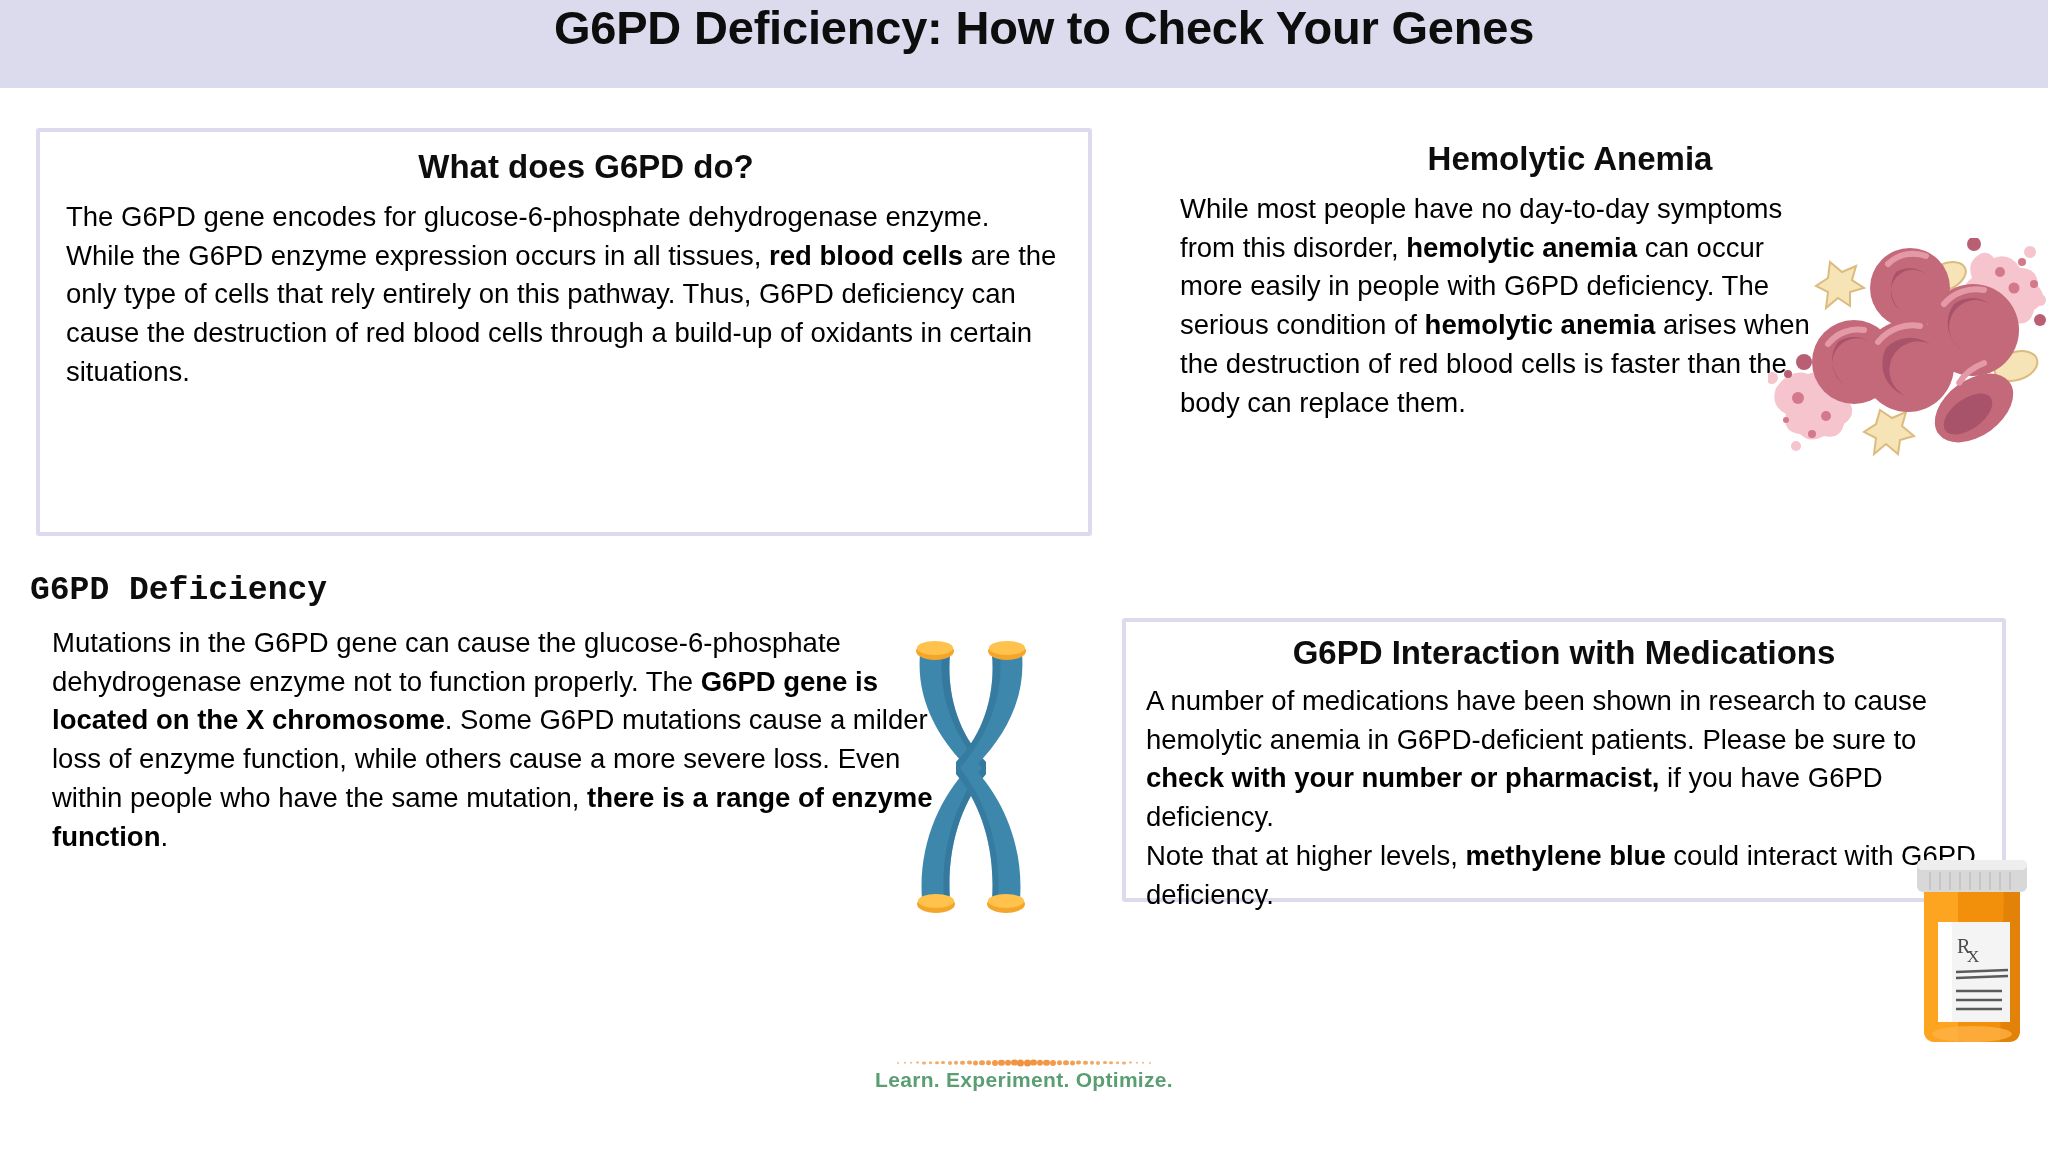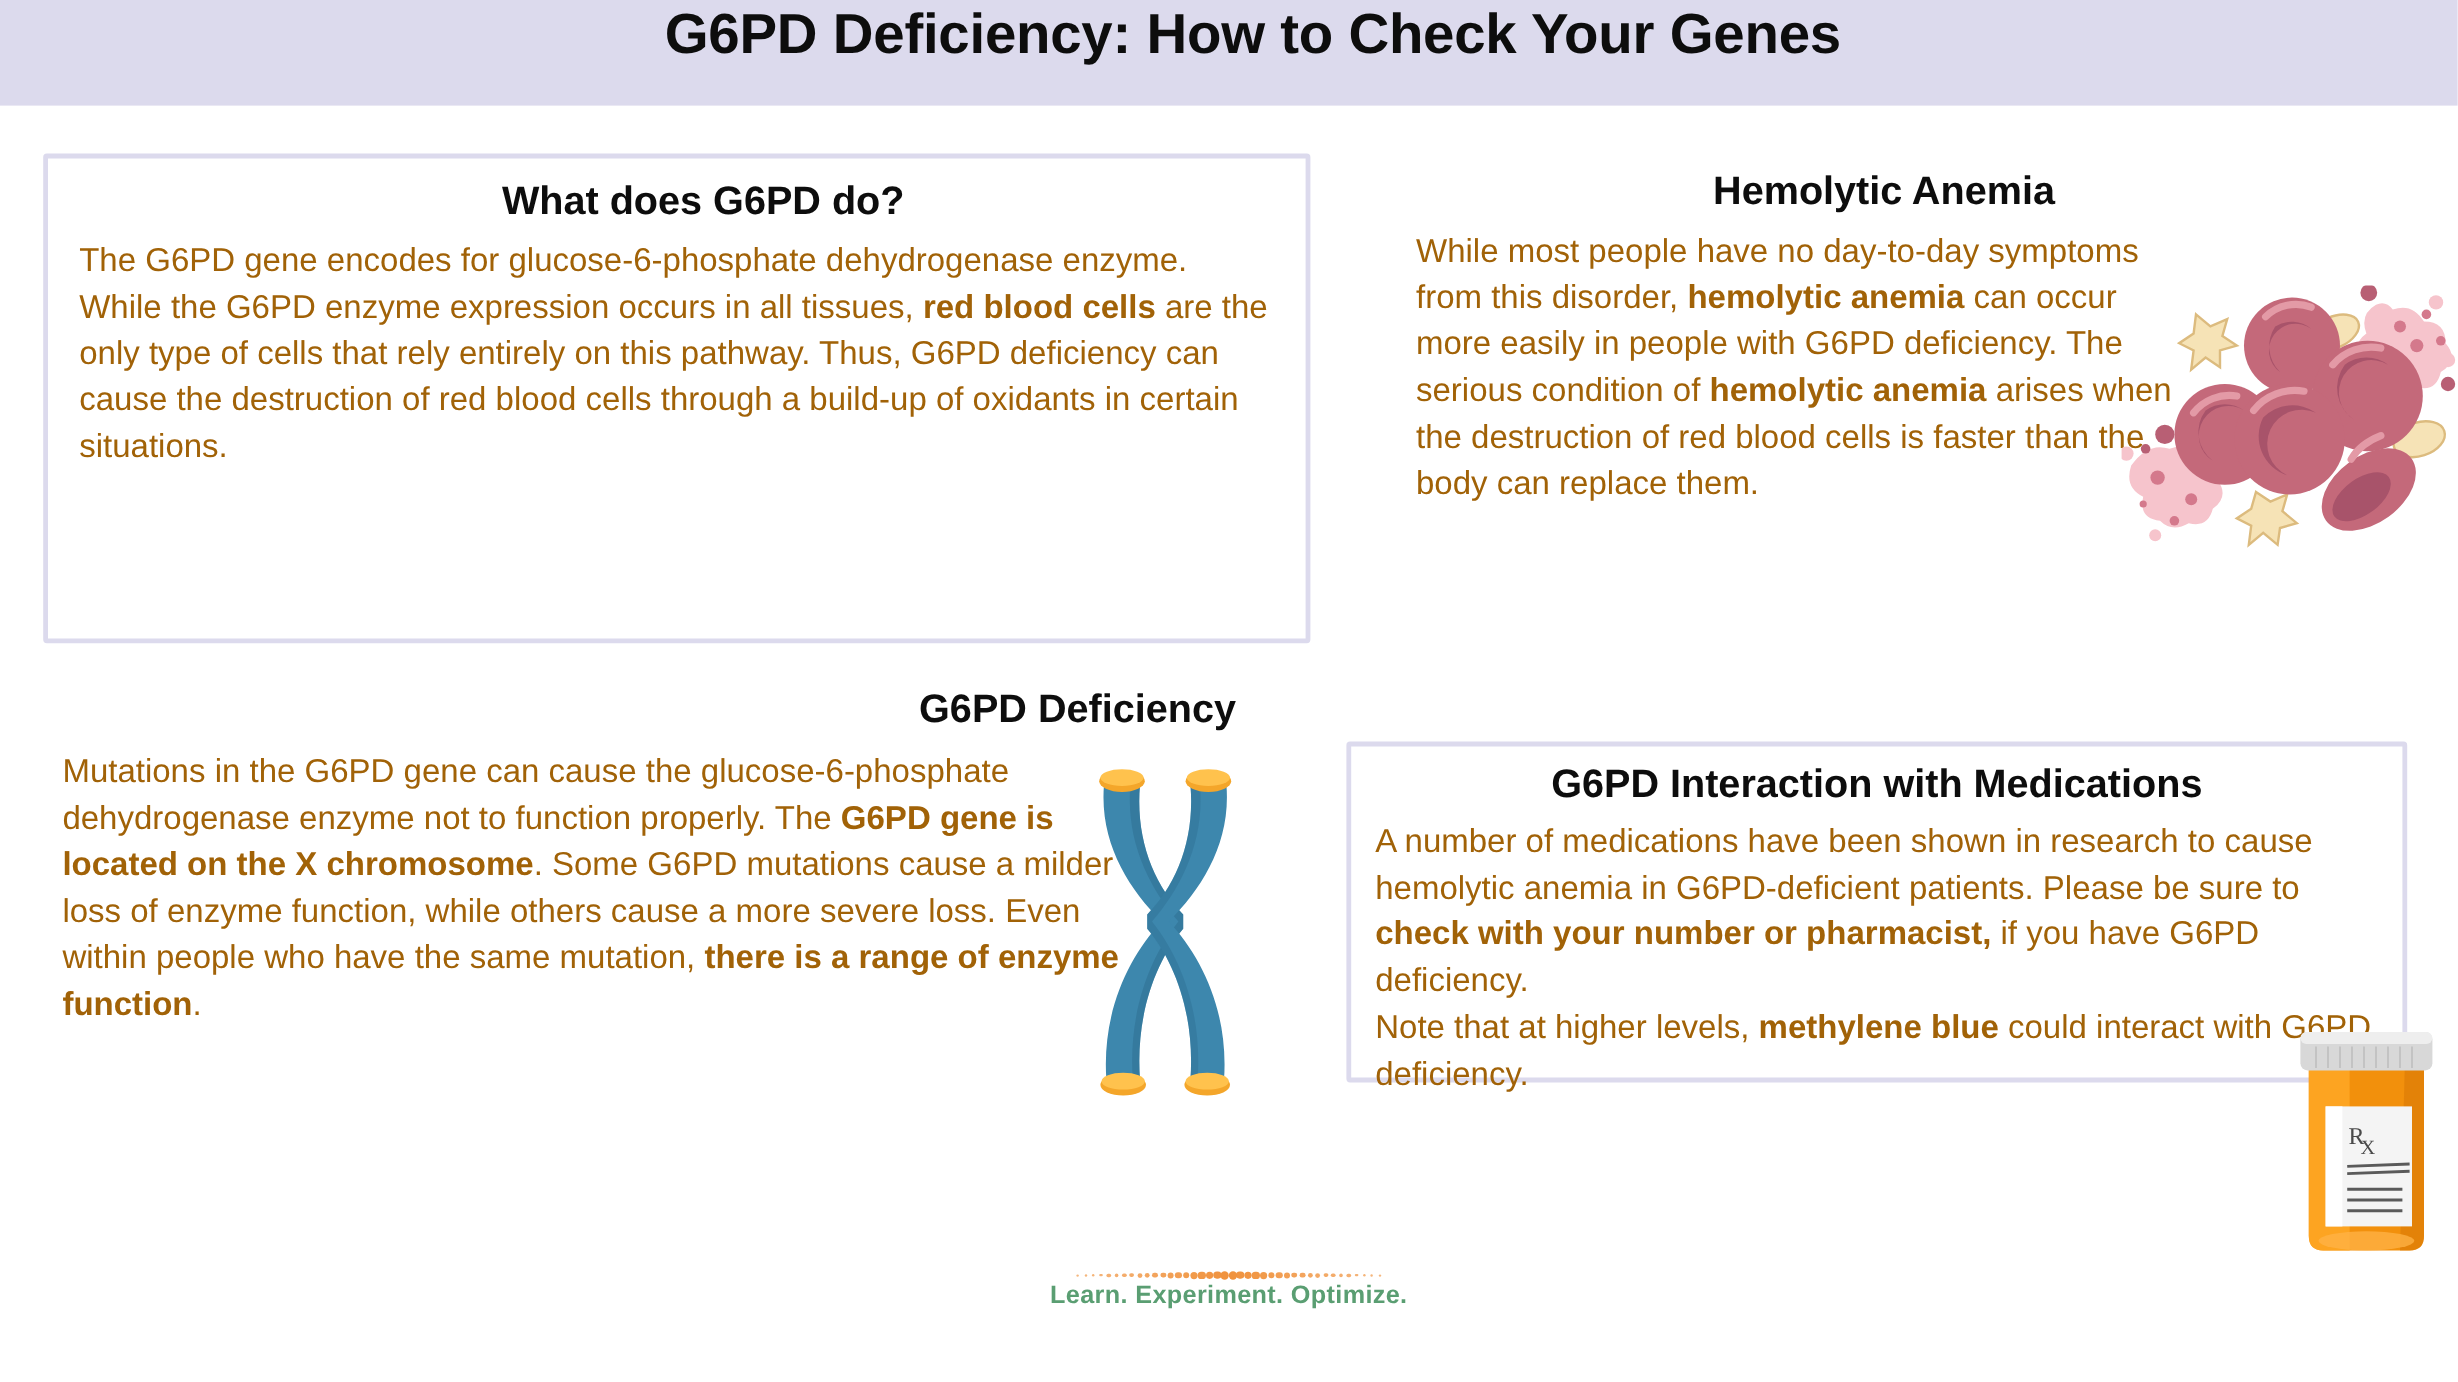--- a/index.html
+++ b/index.html
@@ -28,36 +28,36 @@
   .panel.boxed{
     border:4px solid #dcdaed;
     background:#ffffff;
     border-radius:3px;
   }
   .sec-title{
     text-align:center;font-weight:bold;color:#0d0d0d;
     font-size:33px;line-height:1.15;margin:0;
   }
   .sec-body{
-    font-size:27.5px;line-height:1.41;color:#a16207;
+    font-size:27.5px;line-height:1.41;color:#000000;
     margin:0;
   }
   .sec-body b{font-weight:bold;}
 
   
   #panel-what{left:36px;top:128px;width:1056px;height:408px;}
   #panel-what .sec-title{margin-top:16px;padding-left:44px;}
   #panel-what .sec-body{margin:12px 26px 0 26px;}
 
   #panel-anemia{left:1150px;top:140px;width:900px;height:400px;}
   #panel-anemia .sec-title{width:840px;text-align:center;}
   #panel-anemia .sec-body{margin-top:12px;width:640px;margin-left:30px;}
 
   #panel-deficiency{left:30px;top:572px;width:1020px;height:420px;}
-  #panel-deficiency .sec-title{width:1000px;text-align:right;}
+  #panel-deficiency .sec-title{width:1000px;text-align:left;font-family:Liberation Mono, monospace;}
   #panel-deficiency .sec-body{margin-top:14px;width:898px;margin-left:22px;}
 
   #panel-meds{left:1122px;top:618px;width:884px;height:284px;}
   #panel-meds .sec-title{margin-top:12px;}
   #panel-meds .sec-body{margin:10px 18px 0 20px;}
 
   
   .footer-logo{
     position:absolute;left:0;top:1058px;width:2048px;
     text-align:center;

